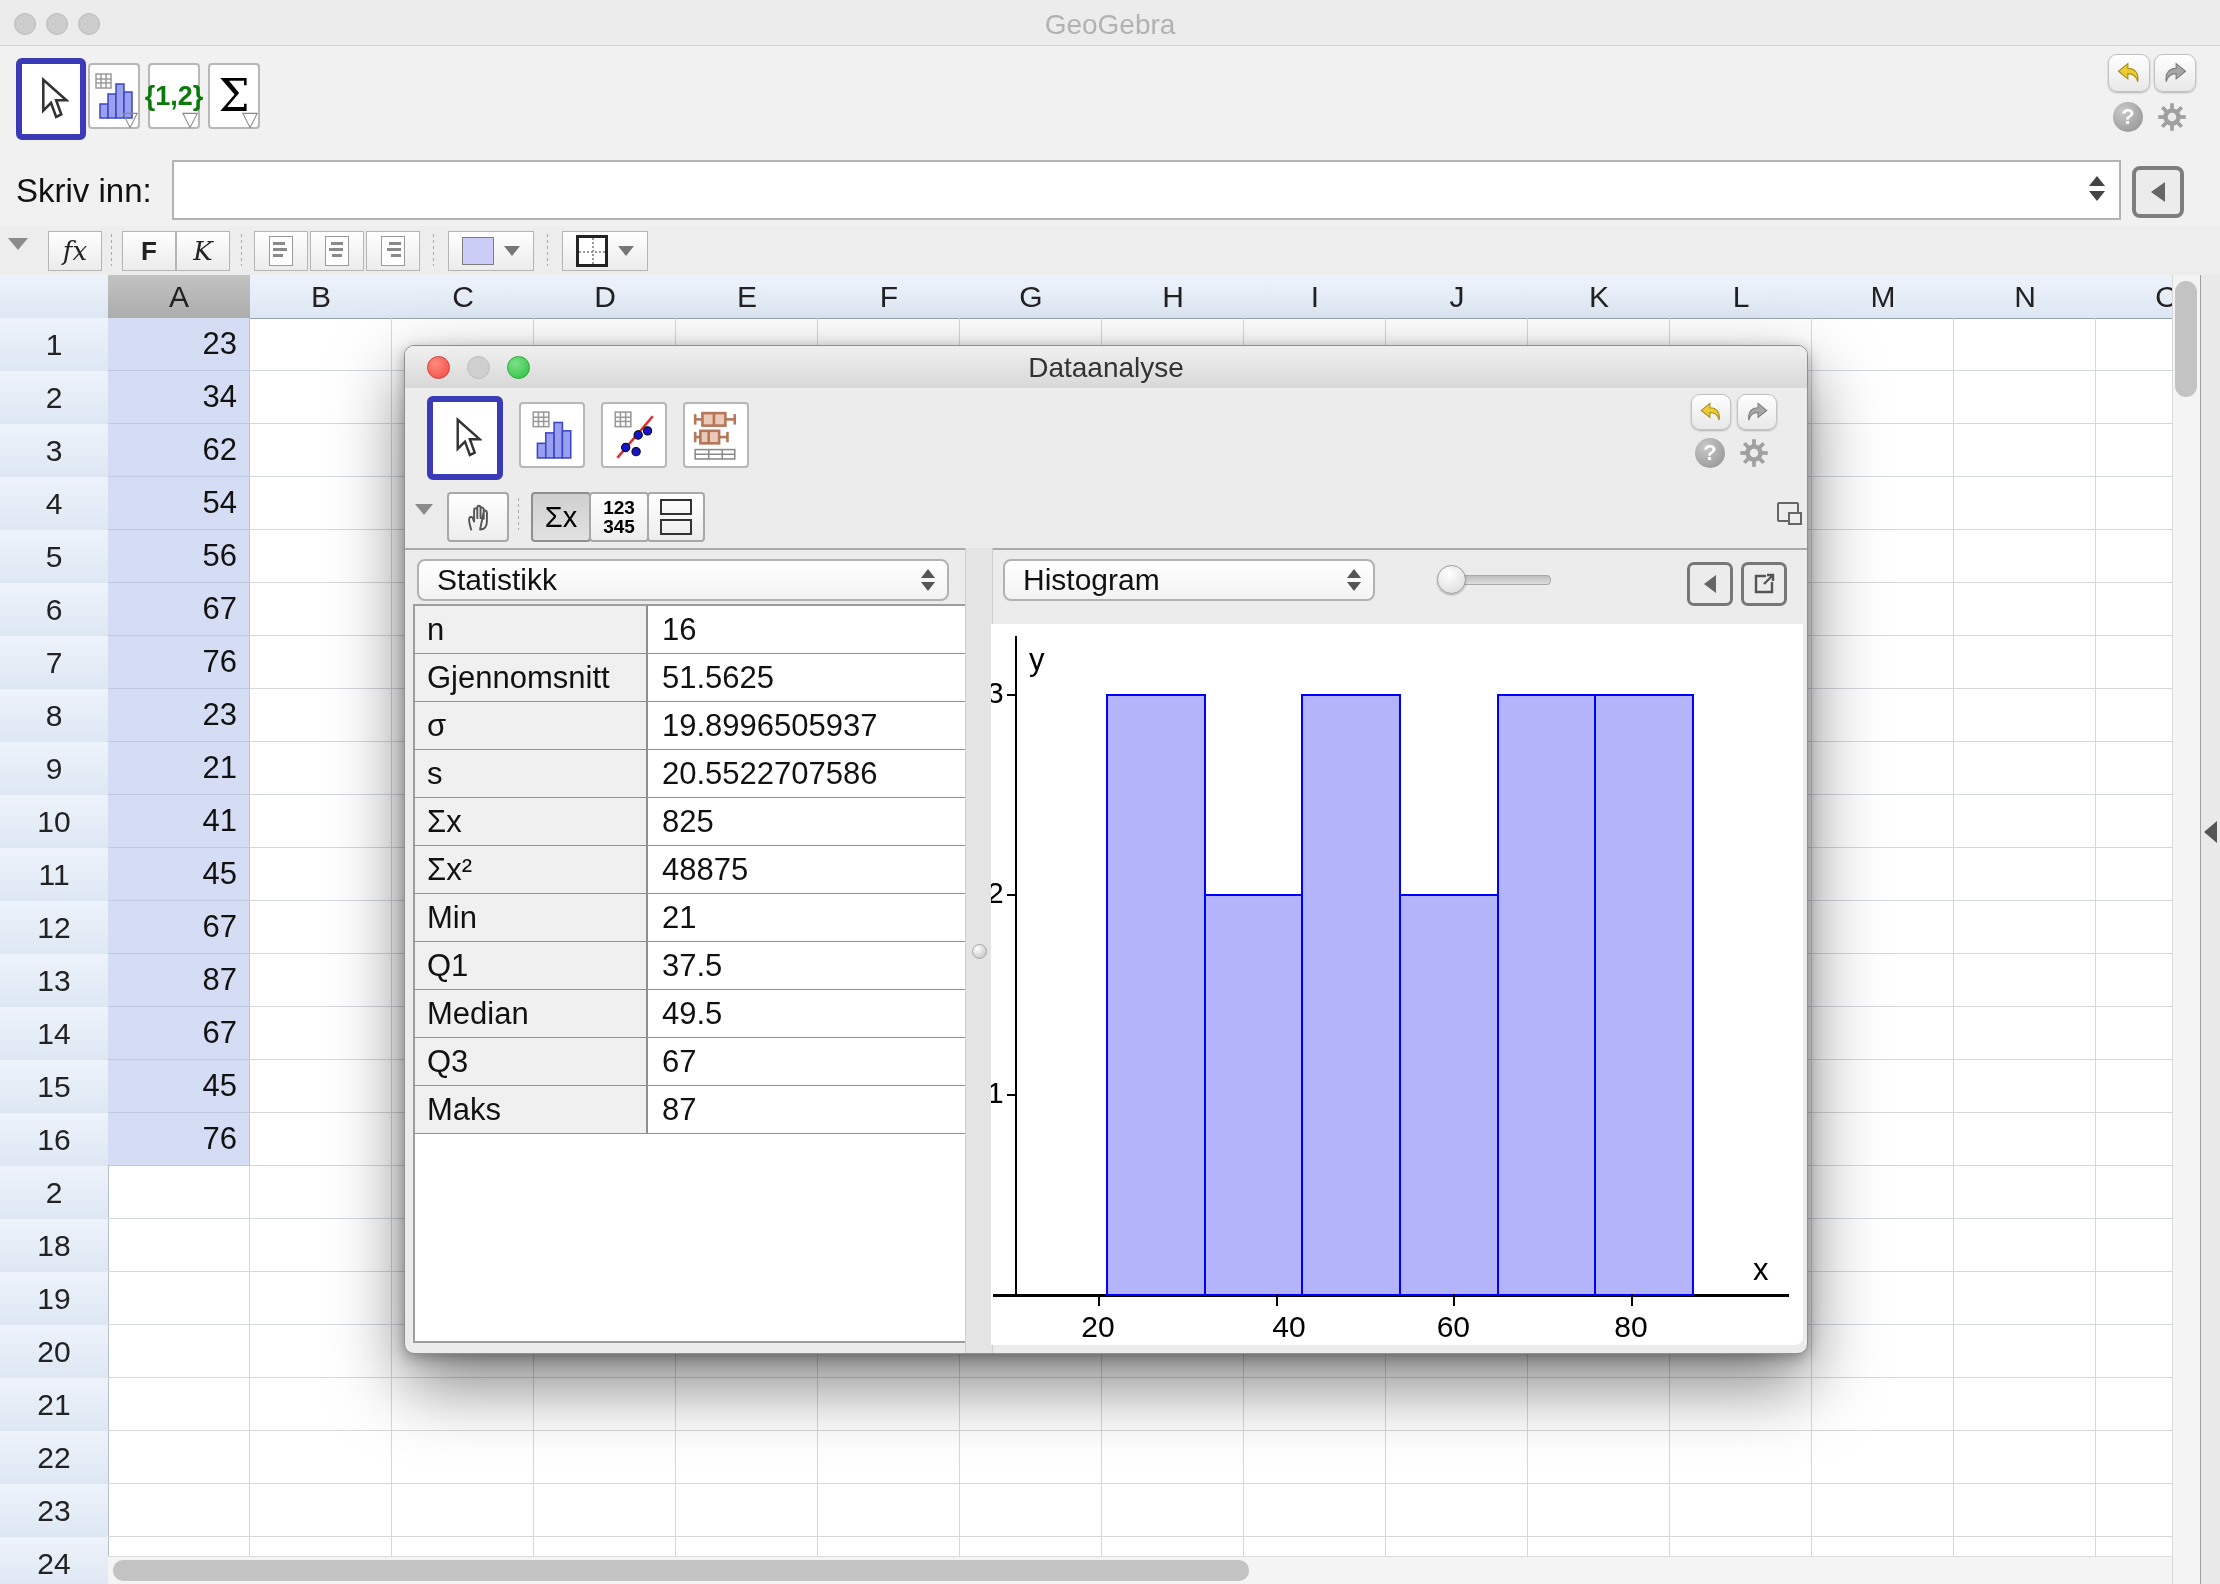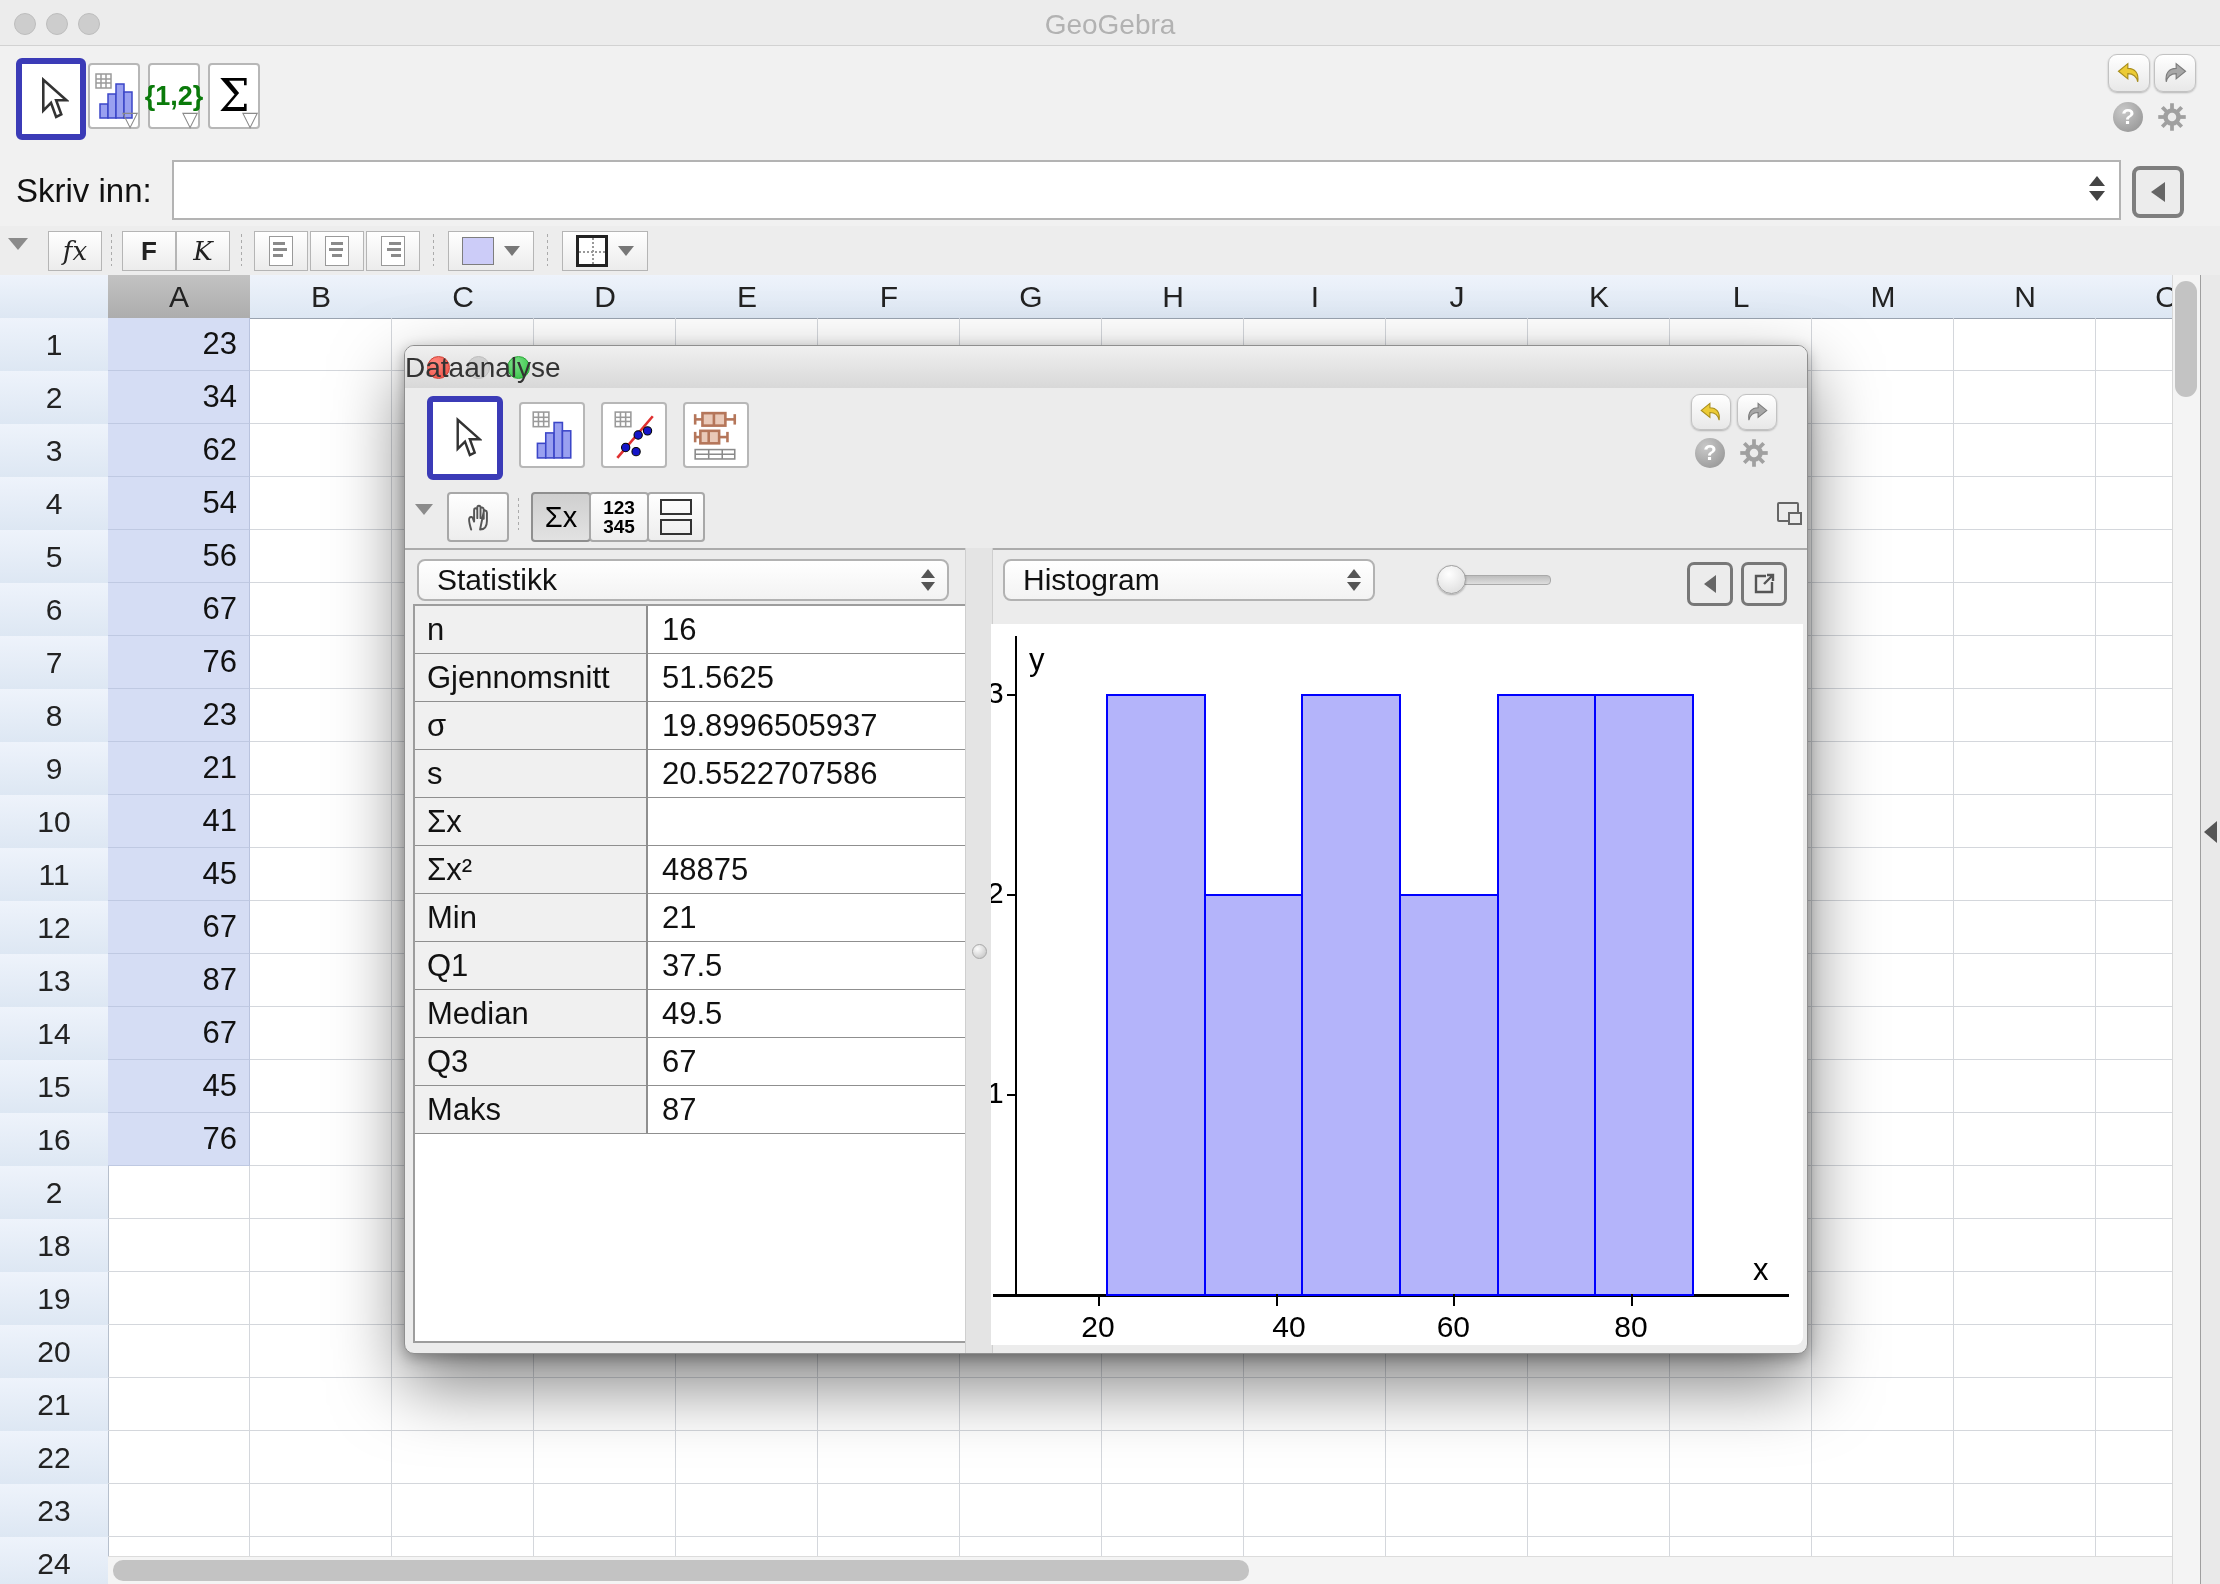--- a/index.html
+++ b/index.html
@@ -46,21 +46,21 @@
   .vscroll{left:2172px;top:275px;width:28px;height:1309px;background:#f4f4f4;border-left:1px solid #d8d8d8;}
   .vthumb{left:2px;width:22px;border-radius:11px;background:#c3c3c3;}
   .hscroll{left:108px;top:1556px;width:2064px;height:28px;background:#f4f4f4;border-top:1px solid #dcdcdc;}
   .hthumb{top:3px;height:21px;border-radius:10px;background:#c3c3c3;}
   .rightstrip{left:2200px;top:275px;width:20px;height:1309px;background:#e9e9e9;border-left:1px solid #9f9f9f;}
   
   .dialog{left:404px;top:345px;width:1402px;height:1007px;background:#ececec;border:1px solid #8f8f8f;border-radius:10px;
           box-shadow:0 30px 70px rgba(0,0,0,.5), 0 4px 14px rgba(0,0,0,.3);}
   .dlg-titlebar{left:0;top:0;width:100%;height:42px;background:linear-gradient(#f0f0f0,#d8d8d8);
                 border-bottom:1px solid #b3b3b3;border-radius:9px 9px 0 0;}
-  .dlg-title{left:0;right:0;top:6px;text-align:left;font-size:28px;color:#333;}
+  .dlg-title{left:0;right:0;top:6px;text-align:center;font-size:28px;color:#333;}
   .dlg-tl{width:21px;height:21px;border-radius:50%;top:10px;}
   .dlg-row1{left:0;top:42px;width:100%;height:94px;background:#ececec;border-bottom:1px solid #c2c2c2;}
   .dlg-row2{left:0;top:136px;width:100%;height:66px;background:#ececec;border-bottom:2px solid #ababab;}
   .minibtn{background:linear-gradient(#ffffff,#ededed);border:2px solid #a8a8a8;border-radius:4px;
            display:flex;align-items:center;justify-content:center;}
   .minibtn.pressed{background:linear-gradient(#cfcfcf,#e2e2e2);border-color:#8f8f8f;}
   .dropdown{background:linear-gradient(#ffffff,#f3f3f3);border:2px solid #b2b2b2;border-radius:8px;
             display:flex;align-items:center;font-size:30px;color:#111;padding-left:18px;box-sizing:border-box;}
   .dd-arrows{position:absolute;right:12px;top:50%;transform:translateY(-50%);display:flex;flex-direction:column;gap:4px;}
   .dd-arrows .u{width:0;height:0;border-left:7px solid transparent;border-right:7px solid transparent;border-bottom:9px solid #555;}
@@ -795,20 +795,21 @@
       <div class="statrow">
         <div class="lab">σ</div>
         <div class="val">19.8996505937</div>
       </div>
       <div class="statrow">
         <div class="lab">s</div>
         <div class="val">20.5522707586</div>
       </div>
       <div class="statrow">
         <div class="lab">Σx</div>
+        <div class="val">825</div>
       </div>
       <div class="statrow">
         <div class="lab">Σx²</div>
         <div class="val">48875</div>
       </div>
       <div class="statrow">
         <div class="lab">Min</div>
         <div class="val">21</div>
       </div>
       <div class="statrow">

